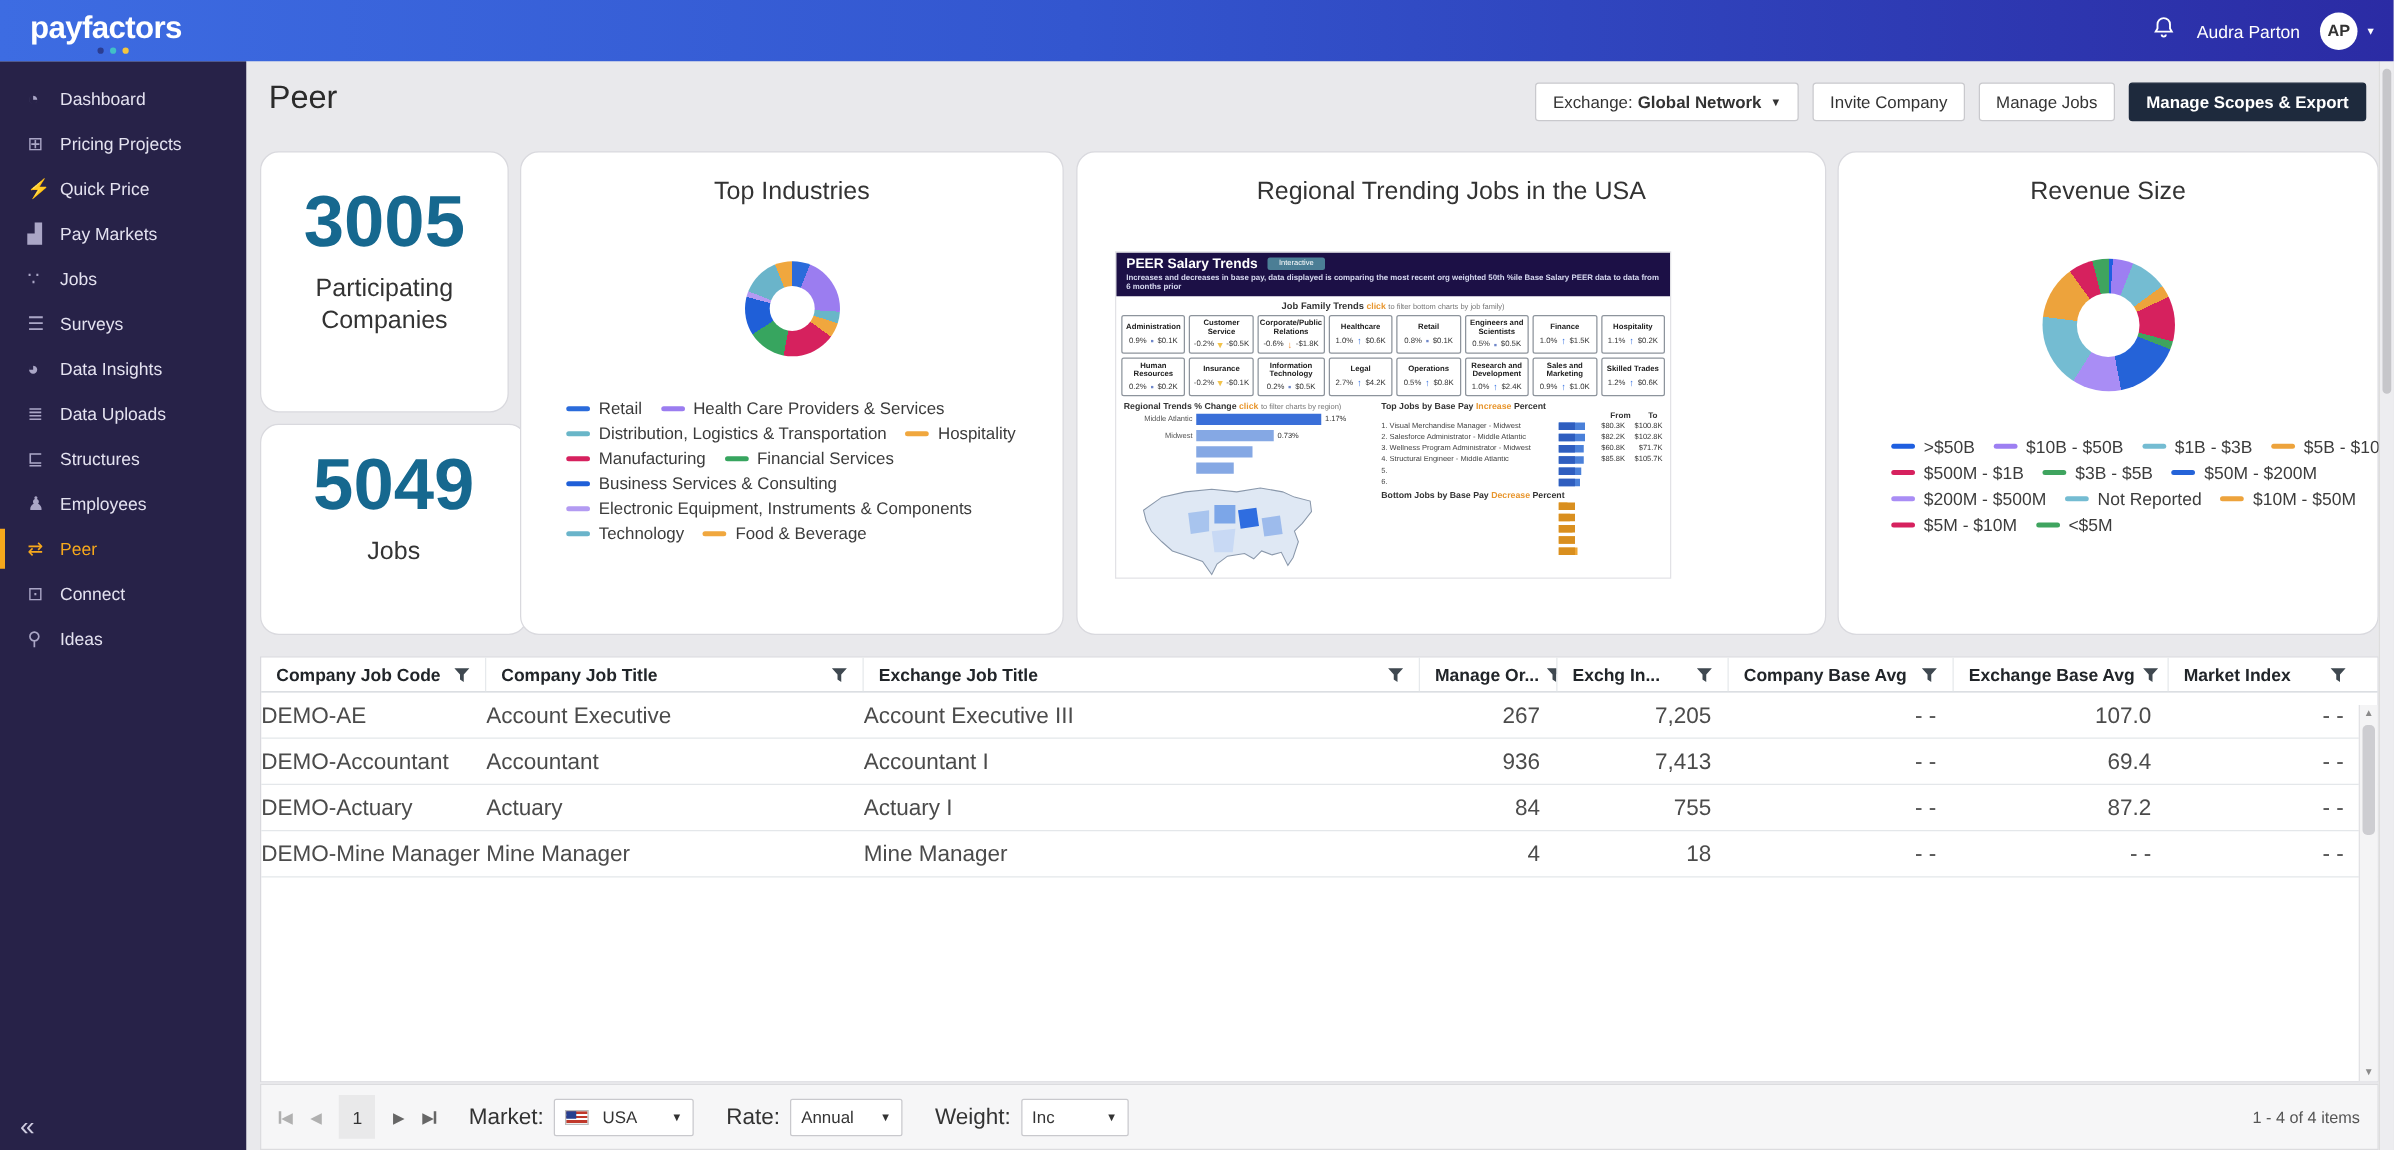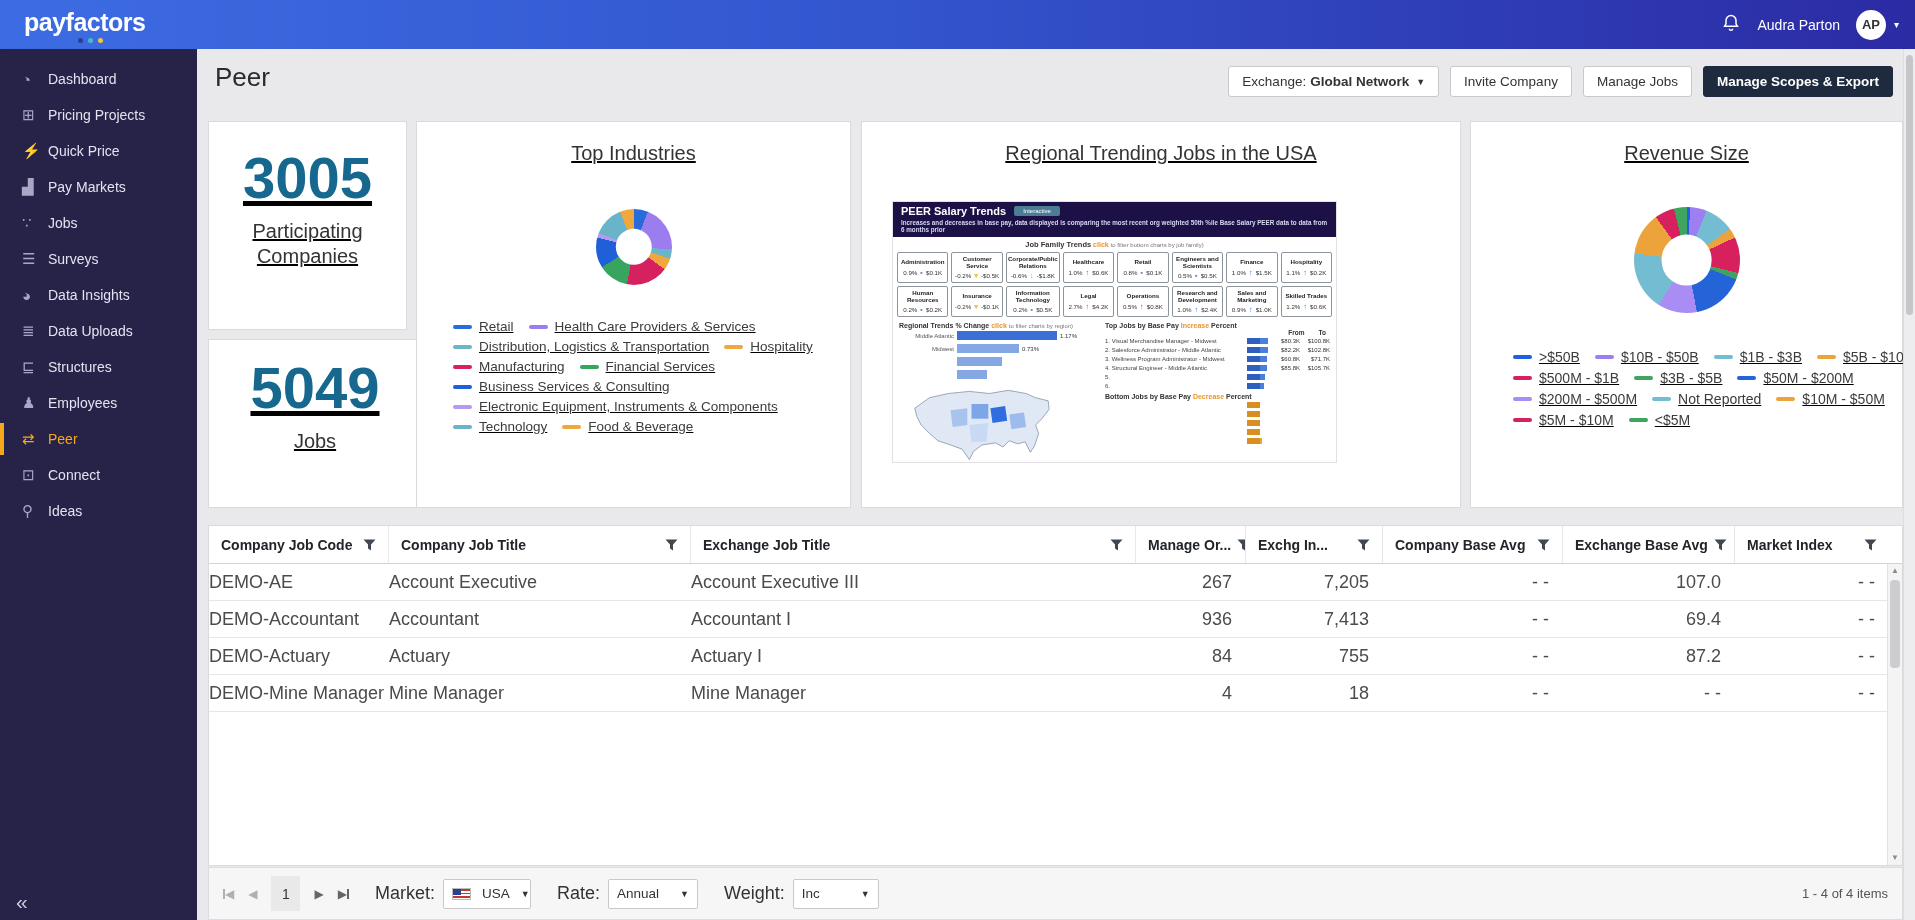--- a/index.html
+++ b/index.html
@@ -31,21 +31,21 @@
   
   #main { position:absolute; left:197px; top:49px; width:1718px; height:871px; background:#e9e9ec; }
   .page-title { position:absolute; left:18px; top:13px; font-size:26px; color:#2b2b2b; }
   .header-buttons { position:absolute; right:22px; top:17px; display:flex; gap:11px; }
   .btn { height:31px; display:flex; align-items:center; padding:0 13px; background:#fff; border:1px solid #c9c9cd;
     border-radius:3px; font-size:13.5px; color:#333; cursor:pointer; white-space:nowrap; }
   .btn b { margin-left:4px; }
   .btn .caret { font-size:9px; margin-left:7px; color:#333; }
   .btn-dark { background:#1e2a3d; border-color:#1e2a3d; color:#fff; font-weight:700; }
 
-  .card { position:absolute; background:#fff; border:1px solid #d9d9de; border-radius:0;text-decoration:underline; }
+  .card { position:absolute; background:#fff; border:1px solid #d9d9de; border-radius:15px; }
   #card-companies { left:11px; top:72px; width:199px; height:209px; text-align:center; }
   #card-jobs { left:11px; top:290px; width:214px; height:169px; text-align:center; }
   .big-num { font-size:58px; font-weight:700; color:#16688f; margin-top:26px; line-height:1.05; }
   .big-label { font-size:20px; color:#333; margin-top:10px; line-height:1.25; padding:0 10px; }
   #card-jobs .big-num { margin-top:18px; }
 
   #card-industries { left:219px; top:72px; width:435px; height:387px; }
   #card-regional { left:664px; top:72px; width:600px; height:387px; }
   #card-revenue { left:1273px; top:72px; width:433px; height:387px; }
   .card-title { text-align:center; font-size:20px; color:#333; margin-top:20px; }
@@ -95,21 +95,21 @@
   .tj-label { width:142px; font-size:6px; color:#444; white-space:nowrap; overflow:hidden; }
   .tj-barwrap { flex:1; }
   .tj-bar { height:6px; background:#4a80d9; position:relative; }
   .tj-bar i { position:absolute; left:0; top:0; bottom:0; width:13px; background:#2f5ebf; }
   .tj-bar.orange { background:#f0a632; }
   .tj-bar.orange i { background:#d98f1f; }
   .tj-from,.tj-to { width:30px; font-size:6px; color:#333; text-align:right; }
 
   
   #table { position:absolute; left:11px; top:476px; width:1695px; height:341px; background:#fff; border:1px solid #d9d9de; }
-  .t-head { display:grid; grid-template-columns:180px 302px 445px 110px 137px 180px 172px 154px; height:38px;
+  .t-head { display:grid; grid-template-columns:180px 302px 445px 110px 137px 180px 172px 154px; height:28px;
     border-bottom:1px solid #cfd4d9; }
   .t-hcell { display:flex; align-items:center; justify-content:space-between; padding:0 12px; font-size:14px;
     font-weight:700; color:#212529; border-right:1px solid #e6e9ec; cursor:pointer; white-space:nowrap; overflow:hidden; }
   .t-hcell:last-child { border-right:none; }
   .funnel { flex:none; margin-left:6px; }
   .t-row { display:grid; grid-template-columns:180px 302px 445px 110px 137px 180px 172px 154px; height:37px;
     border-bottom:1px solid #e4e7ea; }
   .t-cell { display:flex; align-items:center; padding:0 0; font-size:18px; color:#4b4b4b; white-space:nowrap; overflow:hidden; }
   .t-cell.num { justify-content:flex-end; padding-right:14px; }
   .t-scroll { position:absolute; right:0; top:38px; bottom:0; width:15px; background:#f4f4f5; border-left:1px solid #e2e2e5; }
@@ -125,21 +125,21 @@
   .pg.on { color:#666; }
   .pg .bar { width:2px; height:10px; background:currentColor; display:inline-block; }
   .page-box { width:29px; height:35px; background:#e9e9ea; color:#333; font-size:14px; display:flex;
     align-items:center; justify-content:center; cursor:pointer; }
   .f-group { display:flex; align-items:center; margin-left:26px; gap:8px; }
   .f-label { font-size:18px; color:#333; }
   .f-select { height:30px; background:#fff; border:1px solid #c9c9cd; border-radius:2px; display:flex;
     align-items:center; padding:0 8px; gap:7px; cursor:pointer; }
   .f-select .val { font-size:13.5px; color:#333; }
   .f-select .caret { font-size:9px; color:#333; margin-left:auto; }
-  .sel-market { width:88px;gap:11px; } .sel-rate { width:90px; } .sel-weight { width:86px; }
+  .sel-market { width:112px;gap:11px; } .sel-rate { width:90px; } .sel-weight { width:86px; }
   .flag { width:19px; height:12px; position:relative; flex:none;
     background:repeating-linear-gradient(180deg,#c0392b 0 1.8px,#fff 1.8px 3.6px); border:0.5px solid #bbb; }
   .flag::before { content:""; position:absolute; left:0; top:0; width:8px; height:6px; background:#27408f; }
   .f-items { margin-left:auto; font-size:13px; color:#555; }
 
   
   #page-scroll { position:absolute; right:0; top:49px; bottom:0; width:12px; background:#ededf0; border-left:1px solid #ddd; }
   #page-scroll .thumb { position:absolute; left:2px; right:2px; top:6px; height:260px; background:#c6c6ca; border-radius:4px; }
 </style>
 </head>

